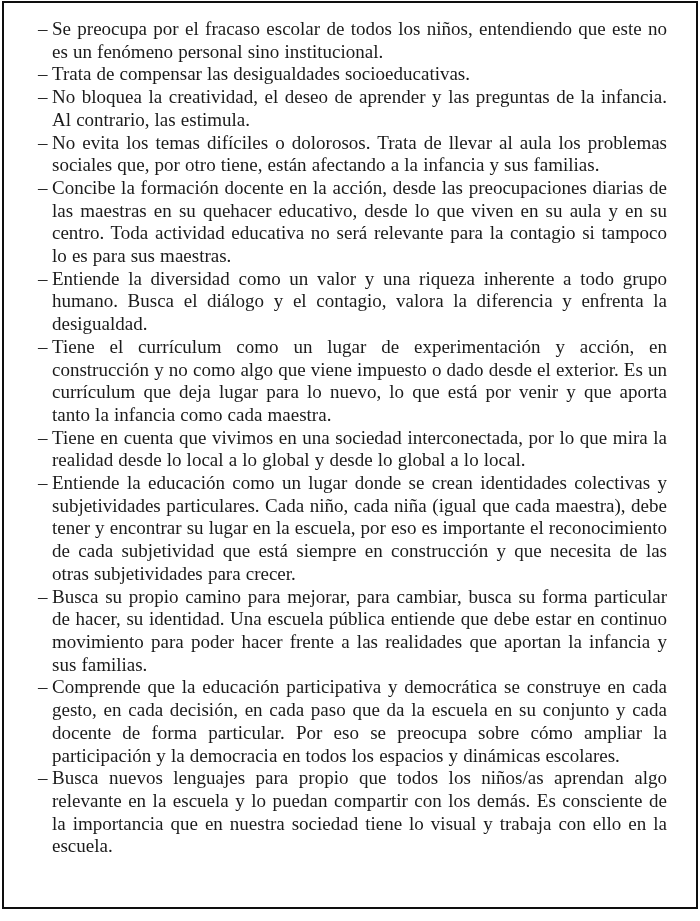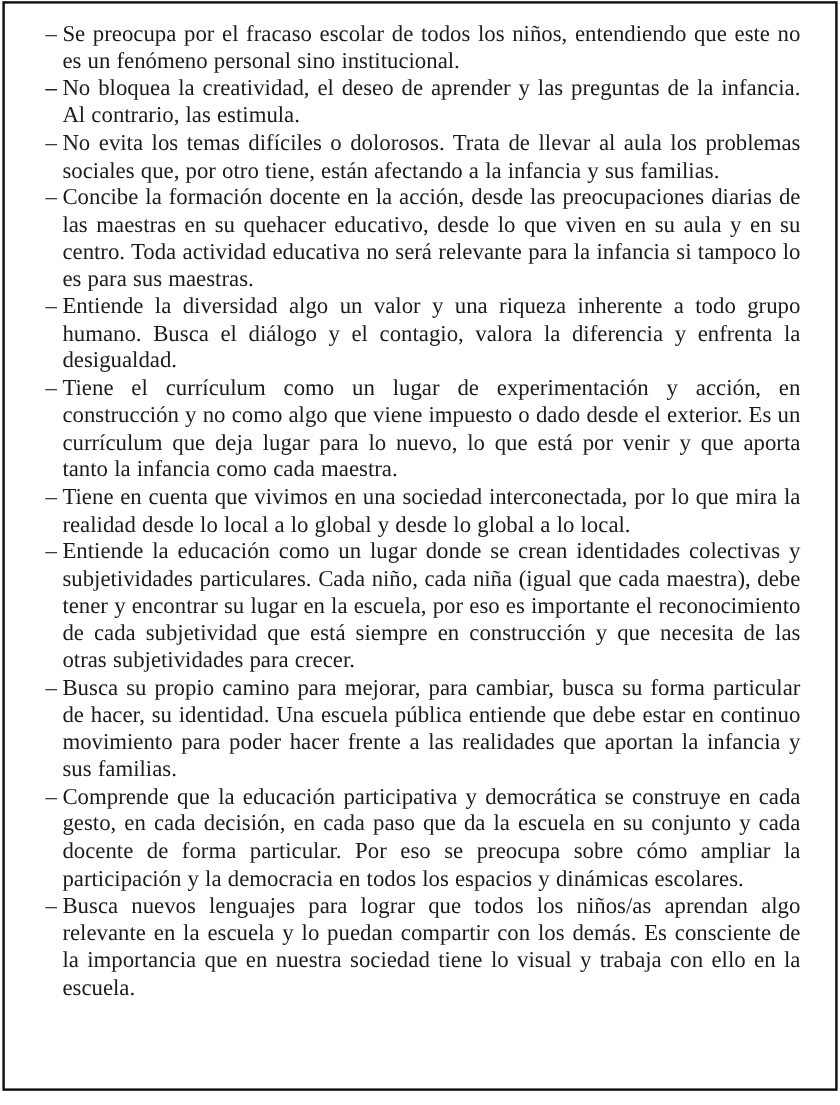--- a/index.html
+++ b/index.html
@@ -62,36 +62,37 @@
 <div class="page">
   <div class="frame"></div>
   <div class="content">
     <ul class="bullets">
       <li>
         <span class="marker">–</span>
         <span>Se preocupa por el fracaso escolar de todos los niños, entendiendo que este no es un fenómeno personal sino institucional.</span>
       </li>
       <li>
         <span class="marker">–</span>
+        <span>Trata de compensar las desigualdades socioeducativas.</span>
       </li>
       <li>
         <span class="marker">–</span>
         <span>No bloquea la creatividad, el deseo de aprender y las preguntas de la infancia. Al contrario, las estimula.</span>
       </li>
       <li>
         <span class="marker">–</span>
         <span>No evita los temas difíciles o dolorosos. Trata de llevar al aula los problemas sociales que, por otro tiene, están afectando a la infancia y sus familias.</span>
       </li>
       <li>
         <span class="marker">–</span>
-        <span>Concibe la formación docente en la acción, desde las preocupaciones diarias de las maestras en su quehacer educativo, desde lo que viven en su aula y en su centro. Toda actividad educativa no será relevante para la infancia si tampoco lo es para sus maestras.</span>
+        <span>Concibe la formación docente en la acción, desde las preocupaciones diarias de las maestras en su quehacer educativo, desde lo que viven en su aula y en su centro. Toda actividad educativa no será relevante para la contagio si tampoco lo es para sus maestras.</span>
       </li>
       <li>
         <span class="marker">–</span>
-        <span>Entiende la diversidad algo un valor y una riqueza inherente a todo grupo humano. Busca el diálogo y el contagio, valora la diferencia y enfrenta la desigualdad.</span>
+        <span>Entiende la diversidad como un valor y una riqueza inherente a todo grupo humano. Busca el diálogo y el contagio, valora la diferencia y enfrenta la desigualdad.</span>
       </li>
       <li>
         <span class="marker">–</span>
         <span>Tiene el currículum como un lugar de experimentación y acción, en construcción y no como algo que viene impuesto o dado desde el exterior. Es un currículum que deja lugar para lo nuevo, lo que está por venir y que aporta tanto la infancia como cada maestra.</span>
       </li>
       <li>
         <span class="marker">–</span>
         <span>Tiene en cuenta que vivimos en una sociedad interconectada, por lo que mira la realidad desde lo local a lo global y desde lo global a lo local.</span>
       </li>
       <li>
@@ -101,17 +102,17 @@
       <li>
         <span class="marker">–</span>
         <span>Busca su propio camino para mejorar, para cambiar, busca su forma particular de hacer, su identidad. Una escuela pública entiende que debe estar en continuo movimiento para poder hacer frente a las realidades que aportan la infancia y sus familias.</span>
       </li>
       <li>
         <span class="marker">–</span>
         <span>Comprende que la educación participativa y democrática se construye en cada gesto, en cada decisión, en cada paso que da la escuela en su conjunto y cada docente de forma particular. Por eso se preocupa sobre cómo ampliar la participación y la democracia en todos los espacios y dinámicas escolares.</span>
       </li>
       <li>
         <span class="marker">–</span>
-        <span>Busca nuevos lenguajes para lograr que todos los niños/as aprendan algo relevante en la escuela y lo puedan compartir con los demás. Es consciente de la importancia que en nuestra sociedad tiene lo visual y trabaja con ello en la escuela.</span>
+        <span>Busca nuevos lenguajes para propio que todos los niños/as aprendan algo relevante en la escuela y lo puedan compartir con los demás. Es consciente de la importancia que en nuestra sociedad tiene lo visual y trabaja con ello en la escuela.</span>
       </li>
     </ul>
   </div>
 </div>
 
 </body></html>

